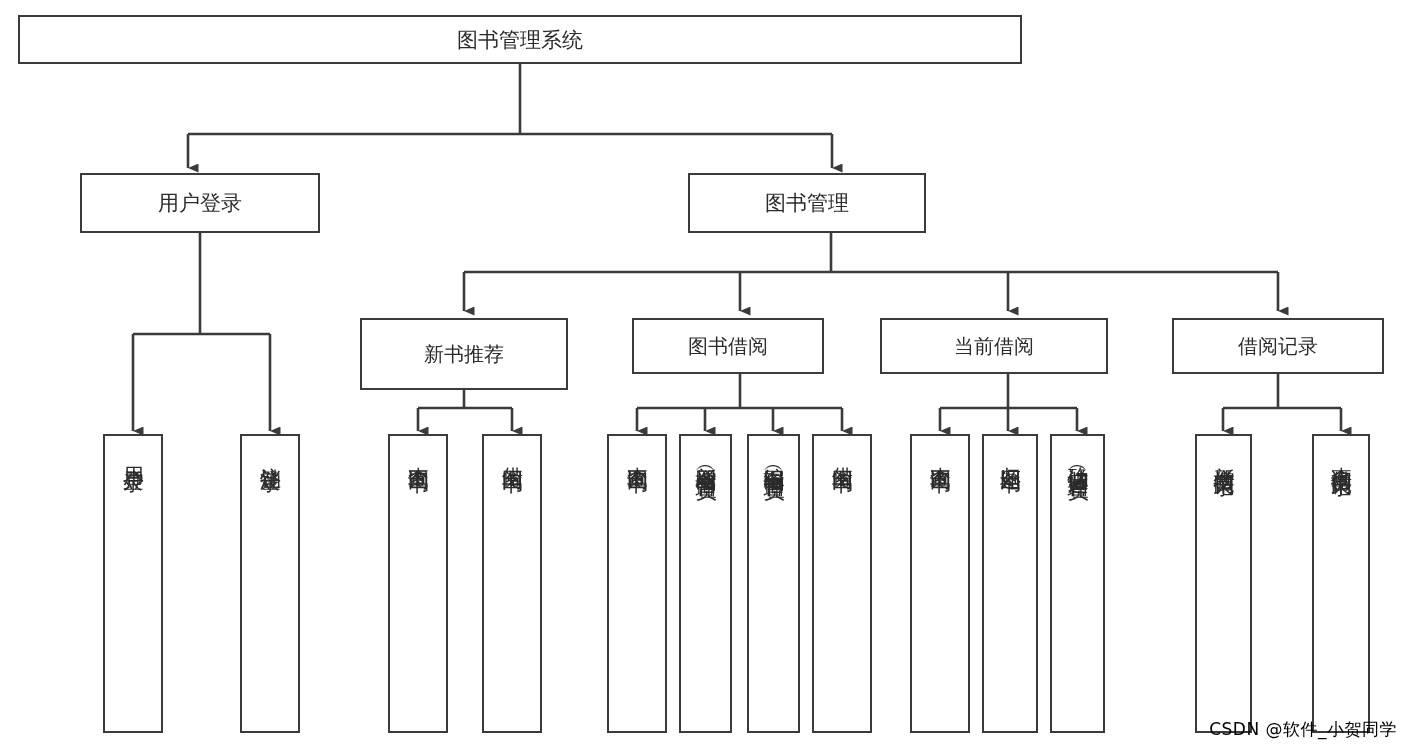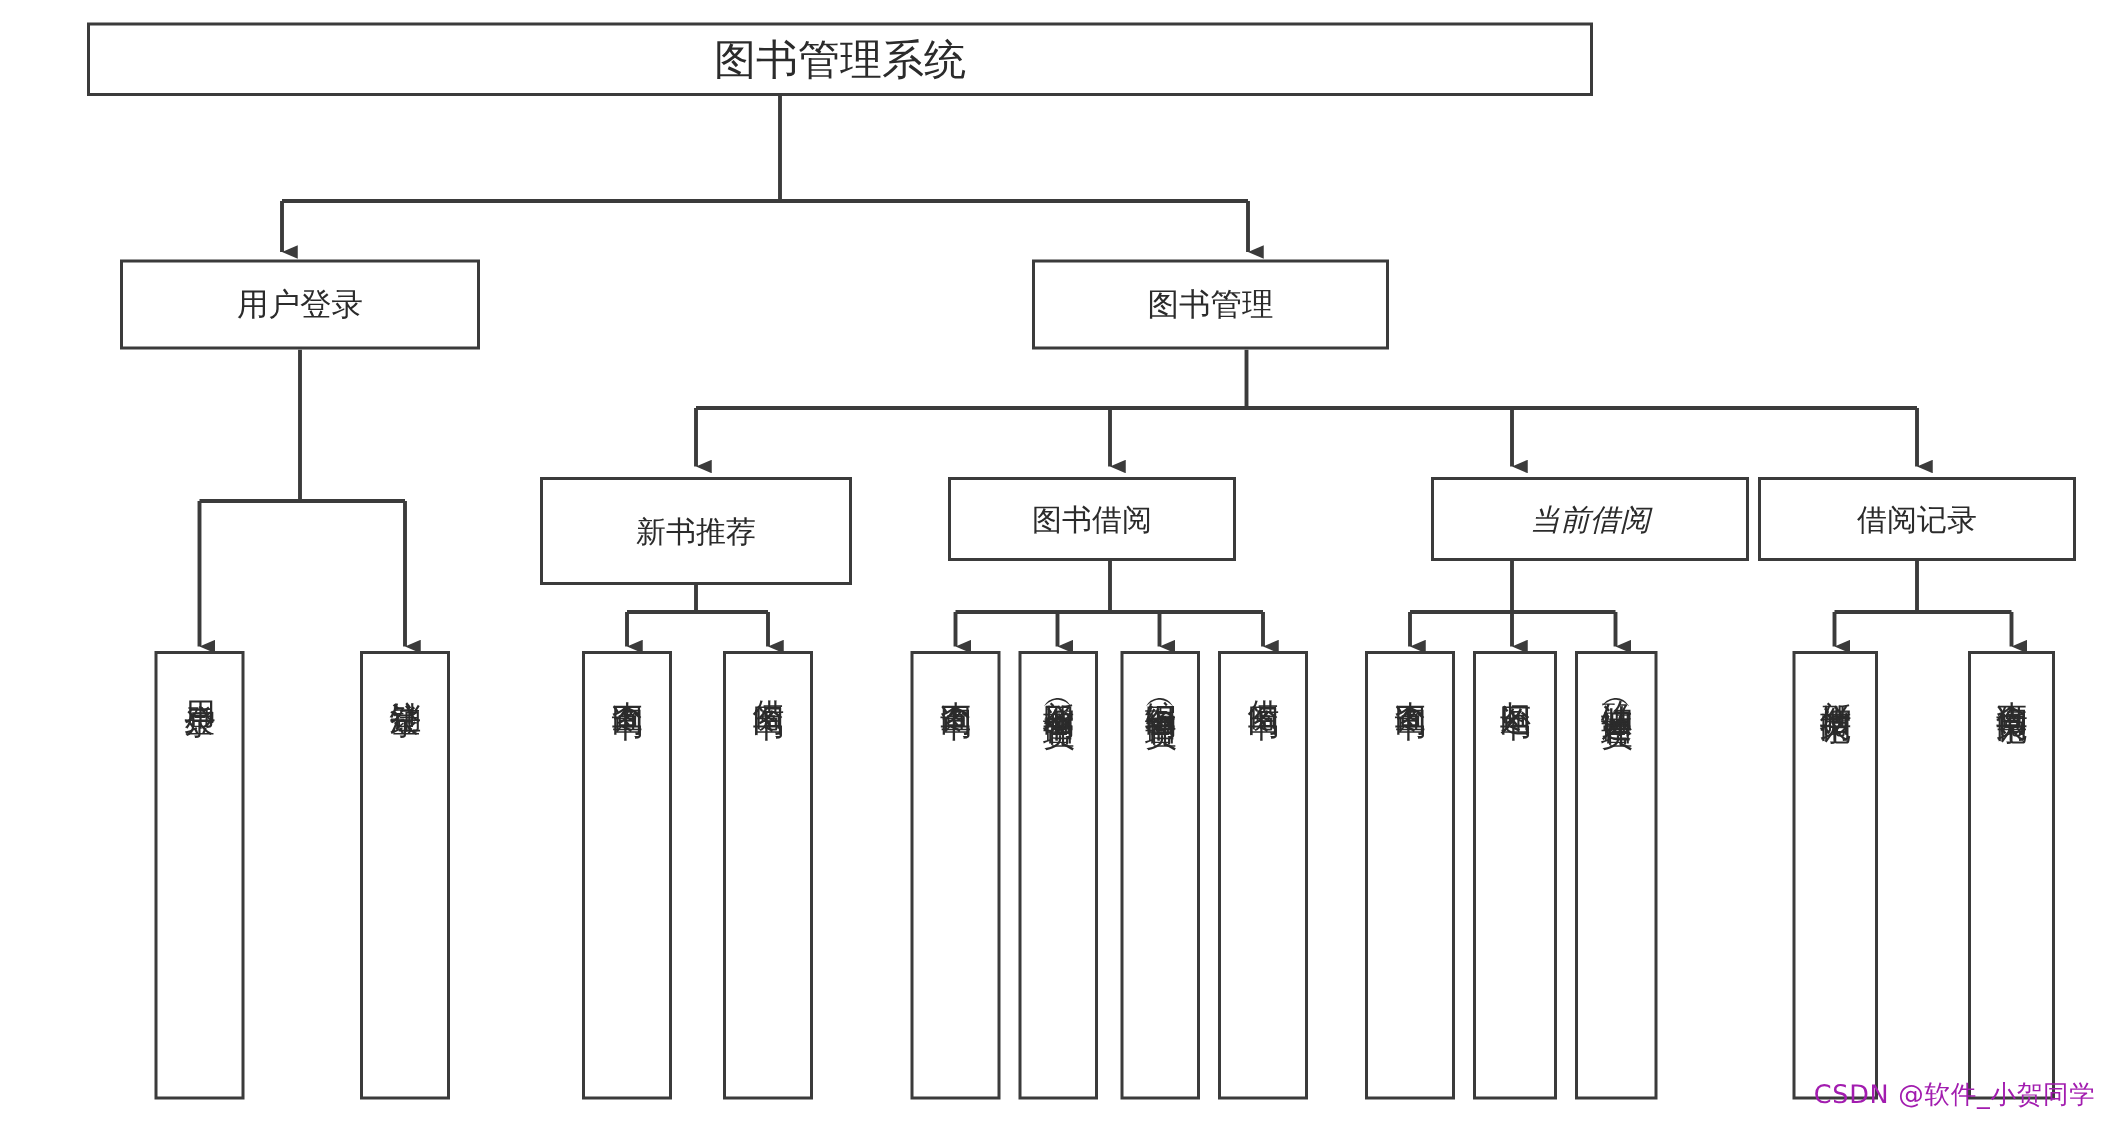--- a/index.html
+++ b/index.html
@@ -30,22 +30,21 @@
     position: absolute;
     box-sizing: border-box;
     background: #ffffff;
     border: 2px solid #3b3b3b;
     display: flex;
     align-items: center;
     justify-content: center;
     color: #2b2b2b;
   }
   .node.root {
-    font-size: 28px;
-    margin-left: 40px;
+    font-size: 21px;
   }
   .node.tier2 {
     font-size: 21px;
   }
   .node.tier3 {
     font-size: 20px;
   }
   .node.leaf {
     align-items: flex-start;
     justify-content: center;
@@ -58,21 +57,21 @@
     line-height: 1.18;
     letter-spacing: 2px;
     white-space: nowrap;
     color: #2b2b2b;
   }
   .watermark {
     position: absolute;
     right: 8px;
     bottom: 6px;
     font-size: 17px;
-    color: #a21caf;
+    color: #000000;
     letter-spacing: 0.5px;
     white-space: nowrap;
   }
 </style>
 </head>
 <body>
 
 <div id="canvas">
 
   <svg class="wires" viewBox="0 0 1405 747" xmlns="http://www.w3.org/2000/svg">
@@ -135,21 +134,21 @@
   <div class="node tier2" style="left:688px; top:173px; width:238px; height:60px;">
     <span>图书管理</span>
   </div>
 
   <div class="node tier3" style="left:360px; top:318px; width:208px; height:72px;text-align:right;">
     <span>新书推荐</span>
   </div>
   <div class="node tier3" style="left:632px; top:318px; width:192px; height:56px;">
     <span>图书借阅</span>
   </div>
-  <div class="node tier3" style="left:954px; top:318px; width:212px; height:56px;font-style:italic;">
+  <div class="node tier3" style="left:880px; top:318px; width:228px; height:56px;">
     <span>当前借阅</span>
   </div>
   <div class="node tier3" style="left:1172px; top:318px; width:212px; height:56px;">
     <span>借阅记录</span>
   </div>
 
   <div class="node leaf" style="left:103px; top:434px; width:60px; height:299px;">
     <span class="vtext">用户登录</span>
   </div>
   <div class="node leaf" style="left:240px; top:434px; width:60px; height:299px;">

